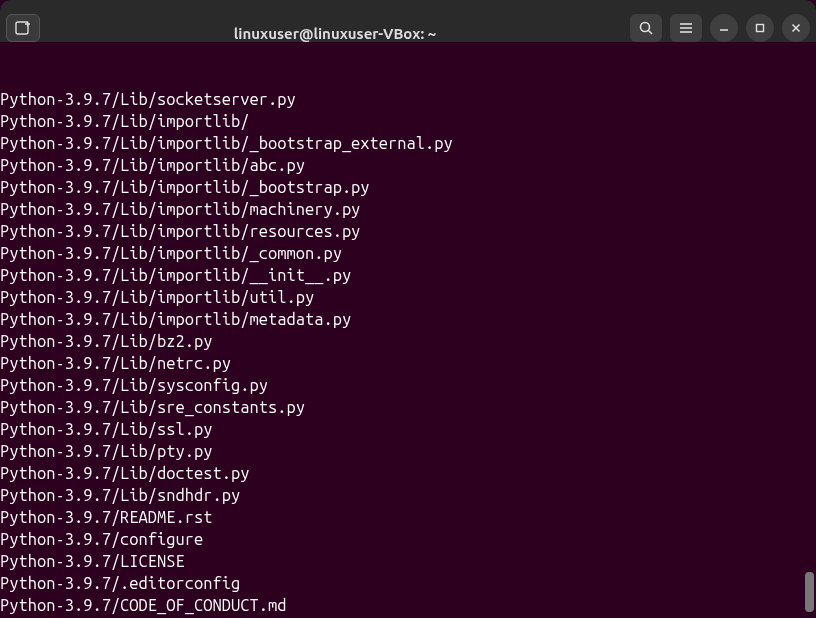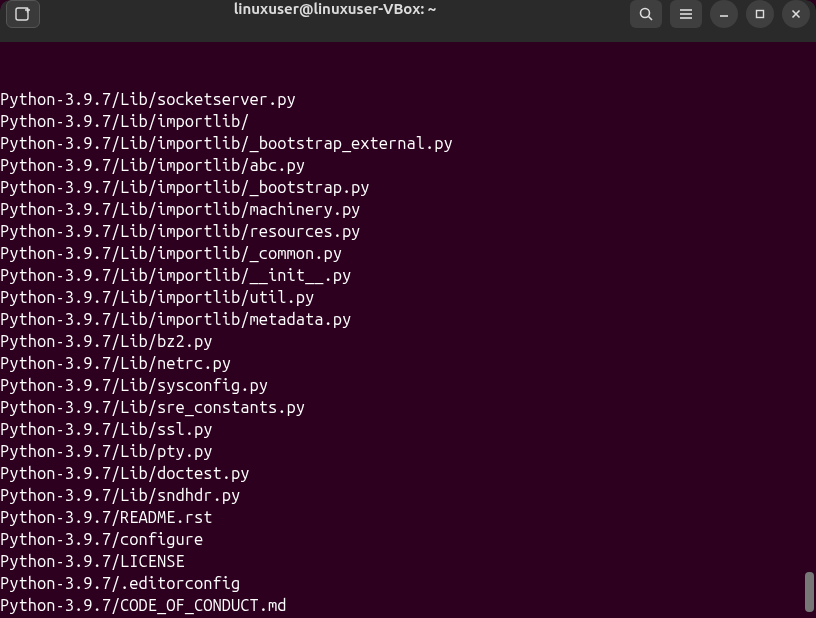--- a/index.html
+++ b/index.html
@@ -12,21 +12,21 @@
       height: 618px;
       background: #2c001e;
       font-family: "Ubuntu Mono", "DejaVu Sans Mono", monospace;
       overflow: hidden;
       border-radius: 10px;
     }
     .titlebar {
       height: 42px;
       background: #2a2a2a;
       display: flex;
-      align-items: flex-start;
+      align-items: flex-end;
       padding: 0 6px;
       border-radius: 10px 10px 0 0;
     }
     .new-tab-btn {
       width: 34px;
       height: 28px;
       background: #3a3a3a;
       border: 1px solid #555;
       border-radius: 6px;
       display: flex;

